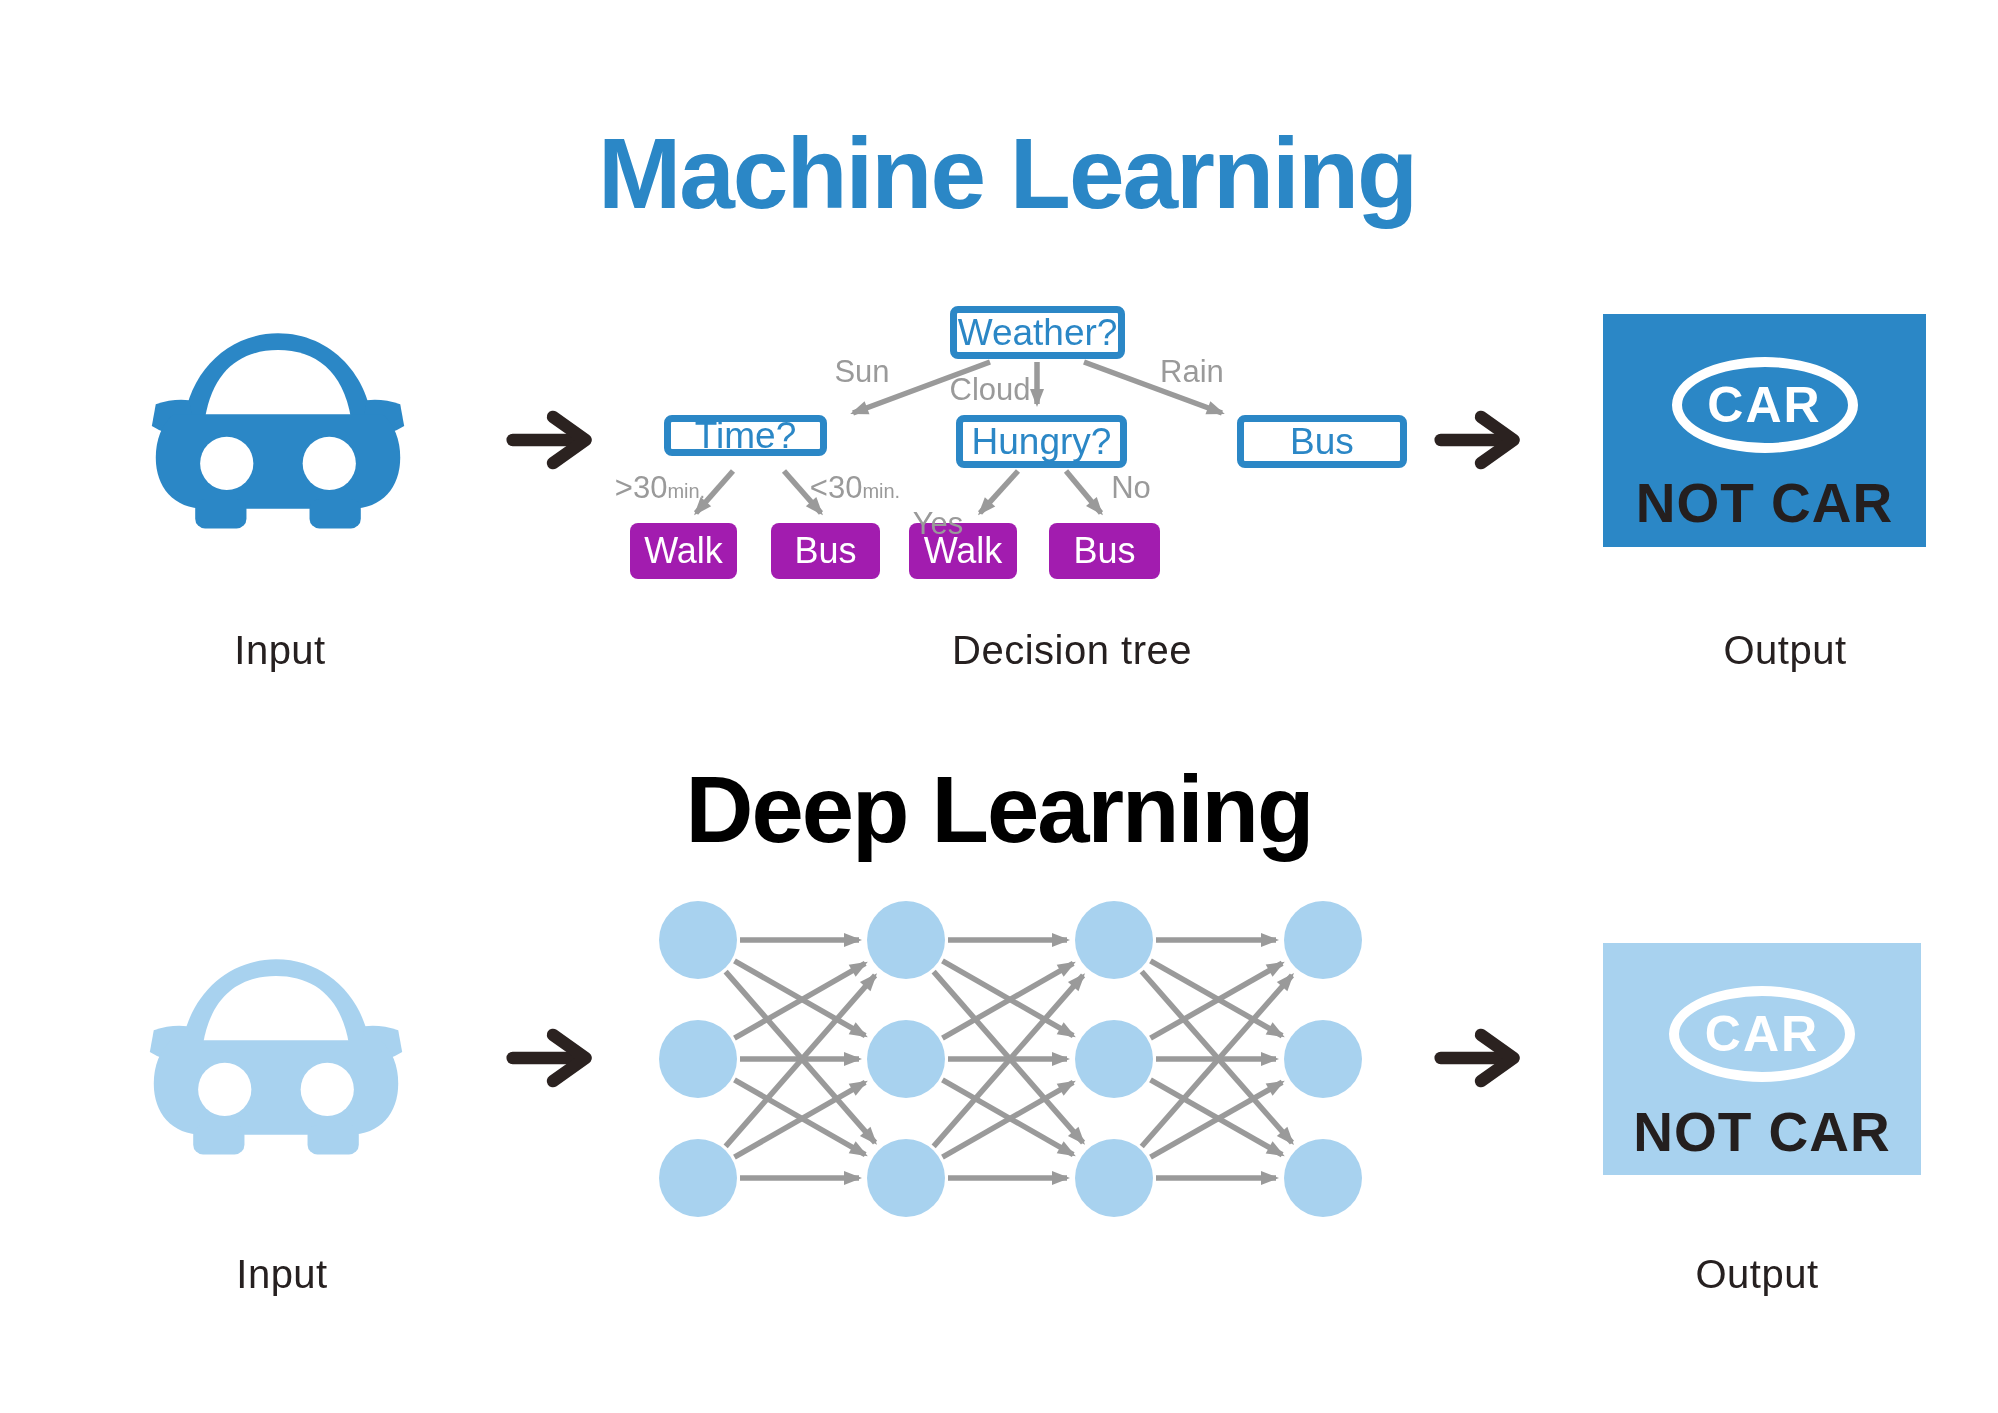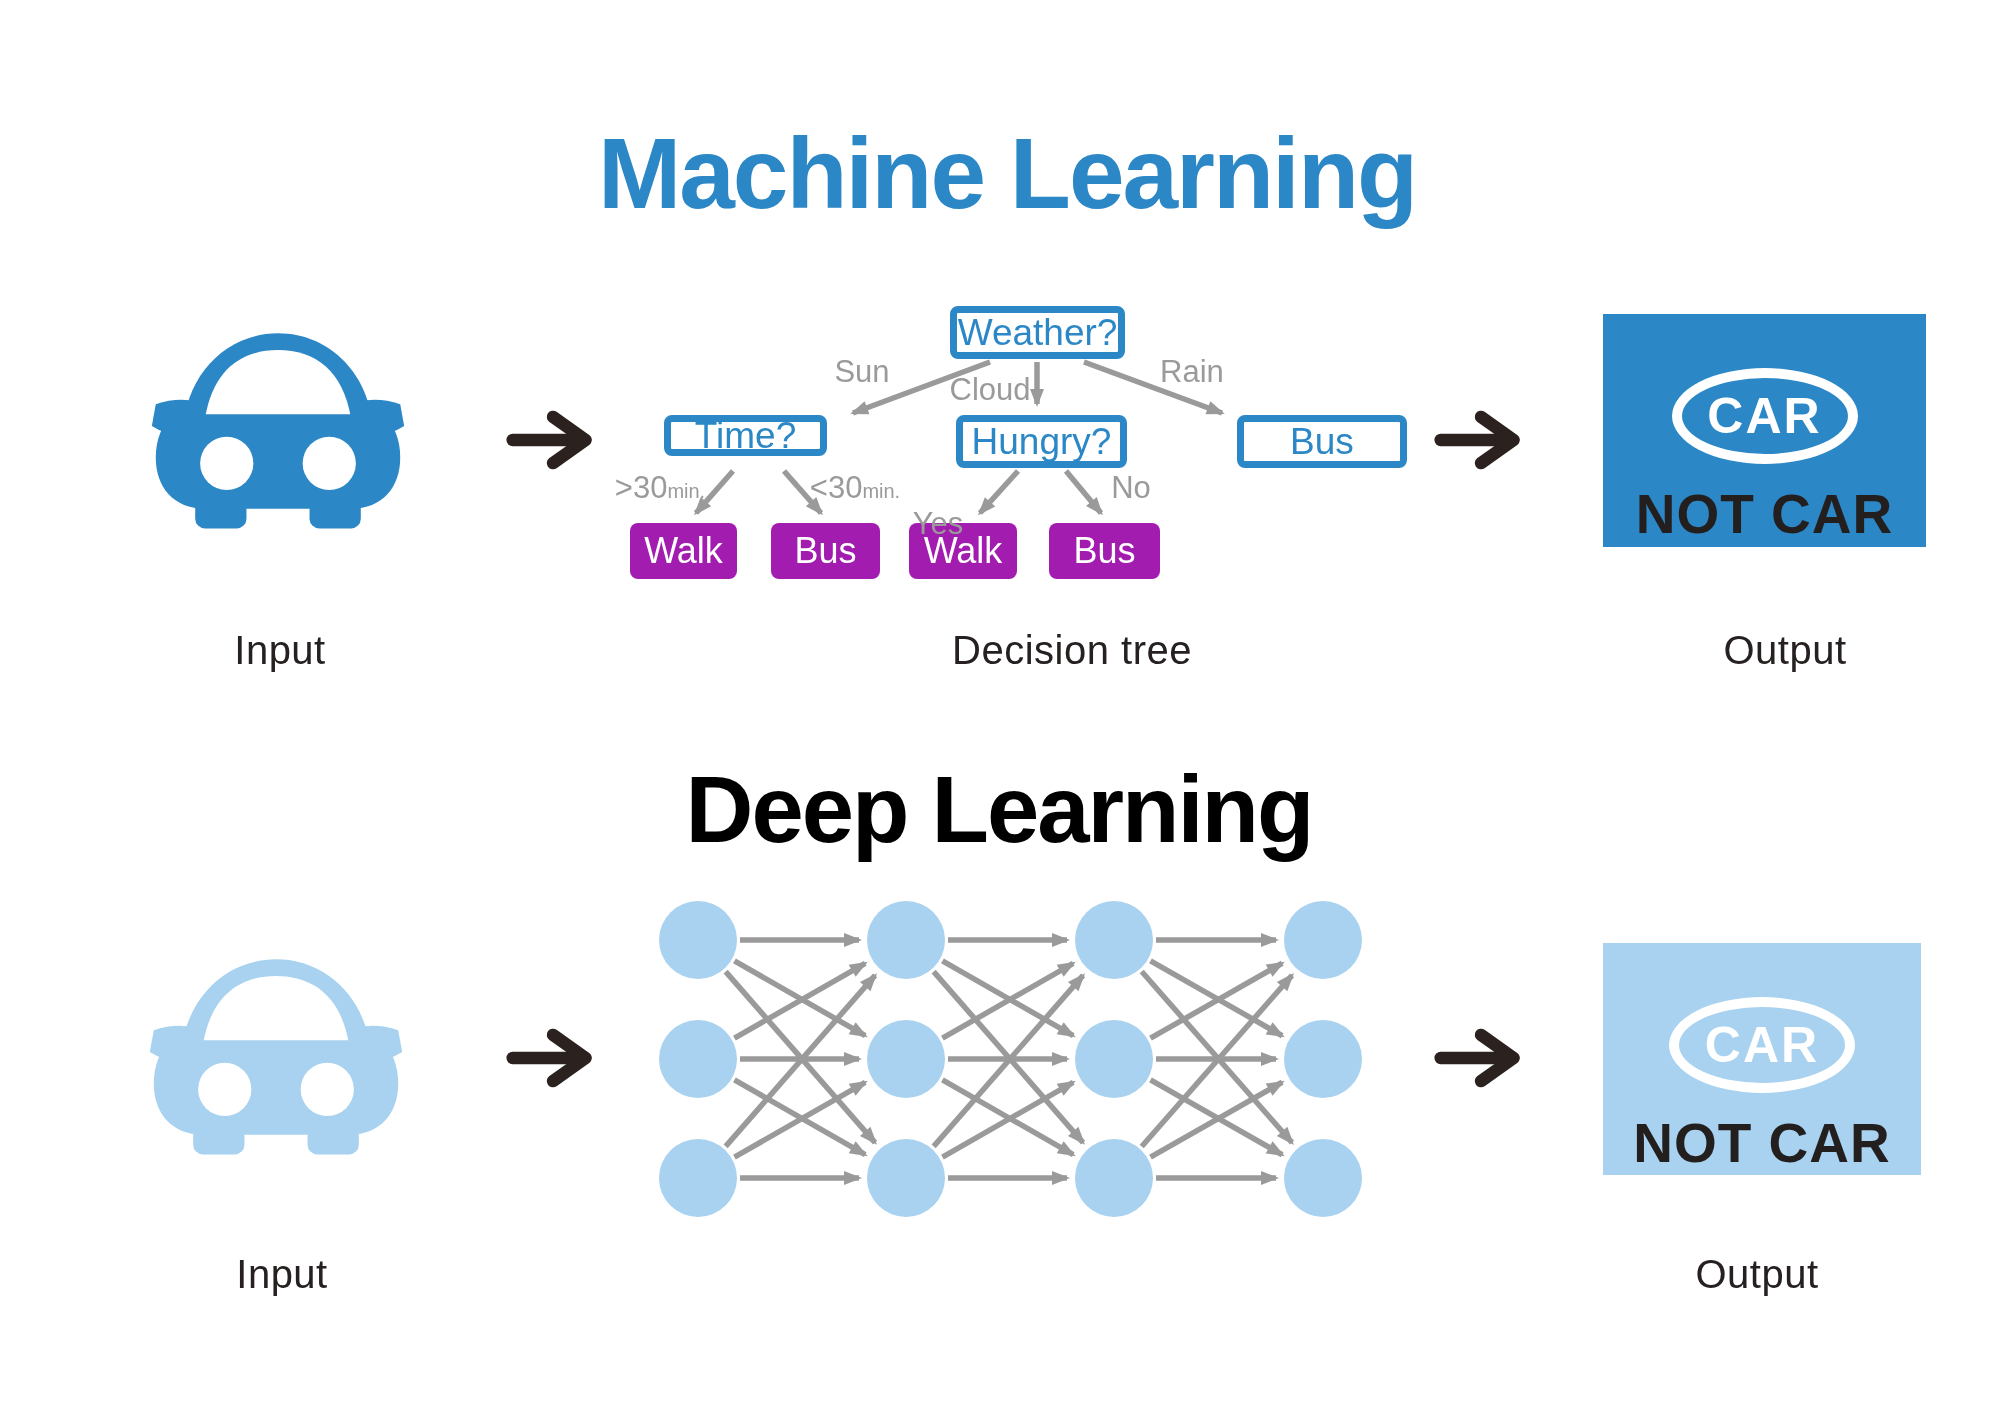--- a/index.html
+++ b/index.html
@@ -19,21 +19,21 @@
     box-sizing:border-box;
   }
   .leaf {
     background:#a21caf; border-radius:8px; color:#ffffff; font-size:36px;
     display:flex; align-items:center; justify-content:center; box-sizing:border-box;
   }
   .branch-label { color:#9a9a9a; font-size:31px; text-align:center; white-space:nowrap; }
   .branch-label .min { font-size:20px; }
   .badge {
     display:flex; flex-direction:column; align-items:center; box-sizing:border-box;
-    padding-top:54px;
+    padding-top:43px;
   }
   .badge-oval {
     border:10px solid #ffffff; border-radius:50%; width:186px; height:96px;
     display:flex; align-items:center; justify-content:center; box-sizing:border-box;
   }
   .badge-oval span { color:#ffffff; font-weight:bold; font-size:50px; letter-spacing:2px; }
   .badge-notcar { margin-top:18px; color:#241f1f; font-weight:bold; font-size:55px; letter-spacing:1px; }
 </style>
 </head>
 <body>

